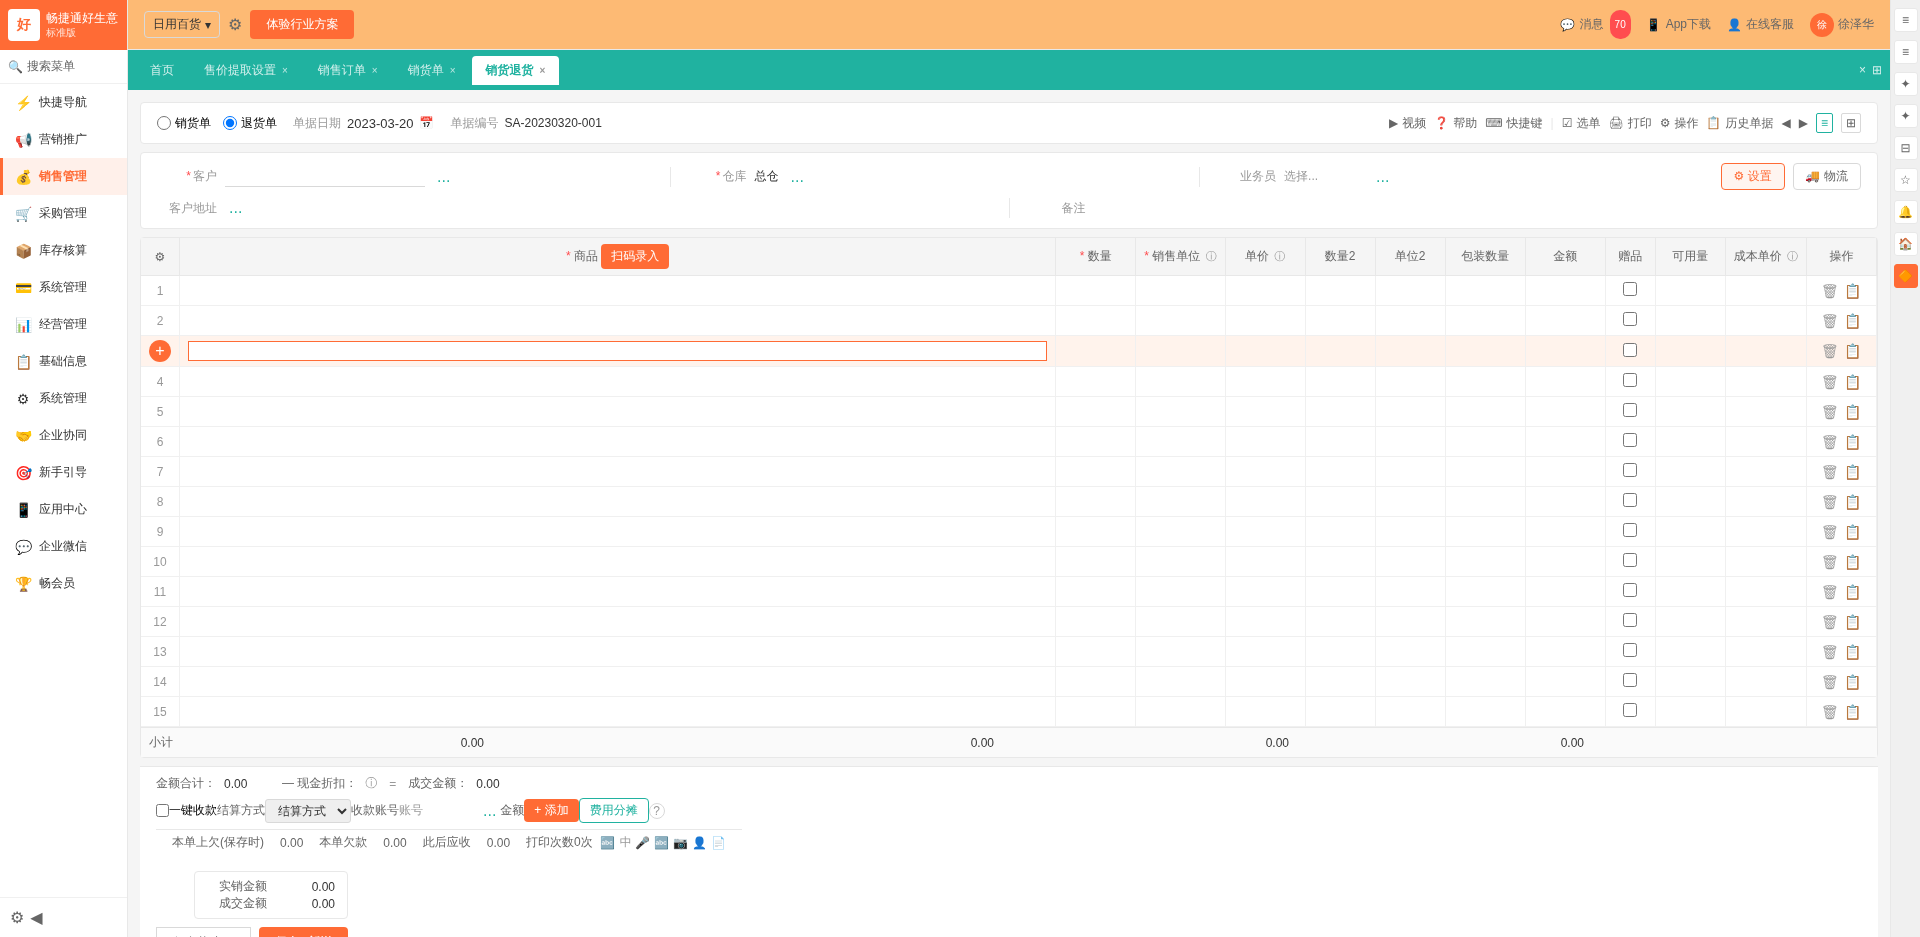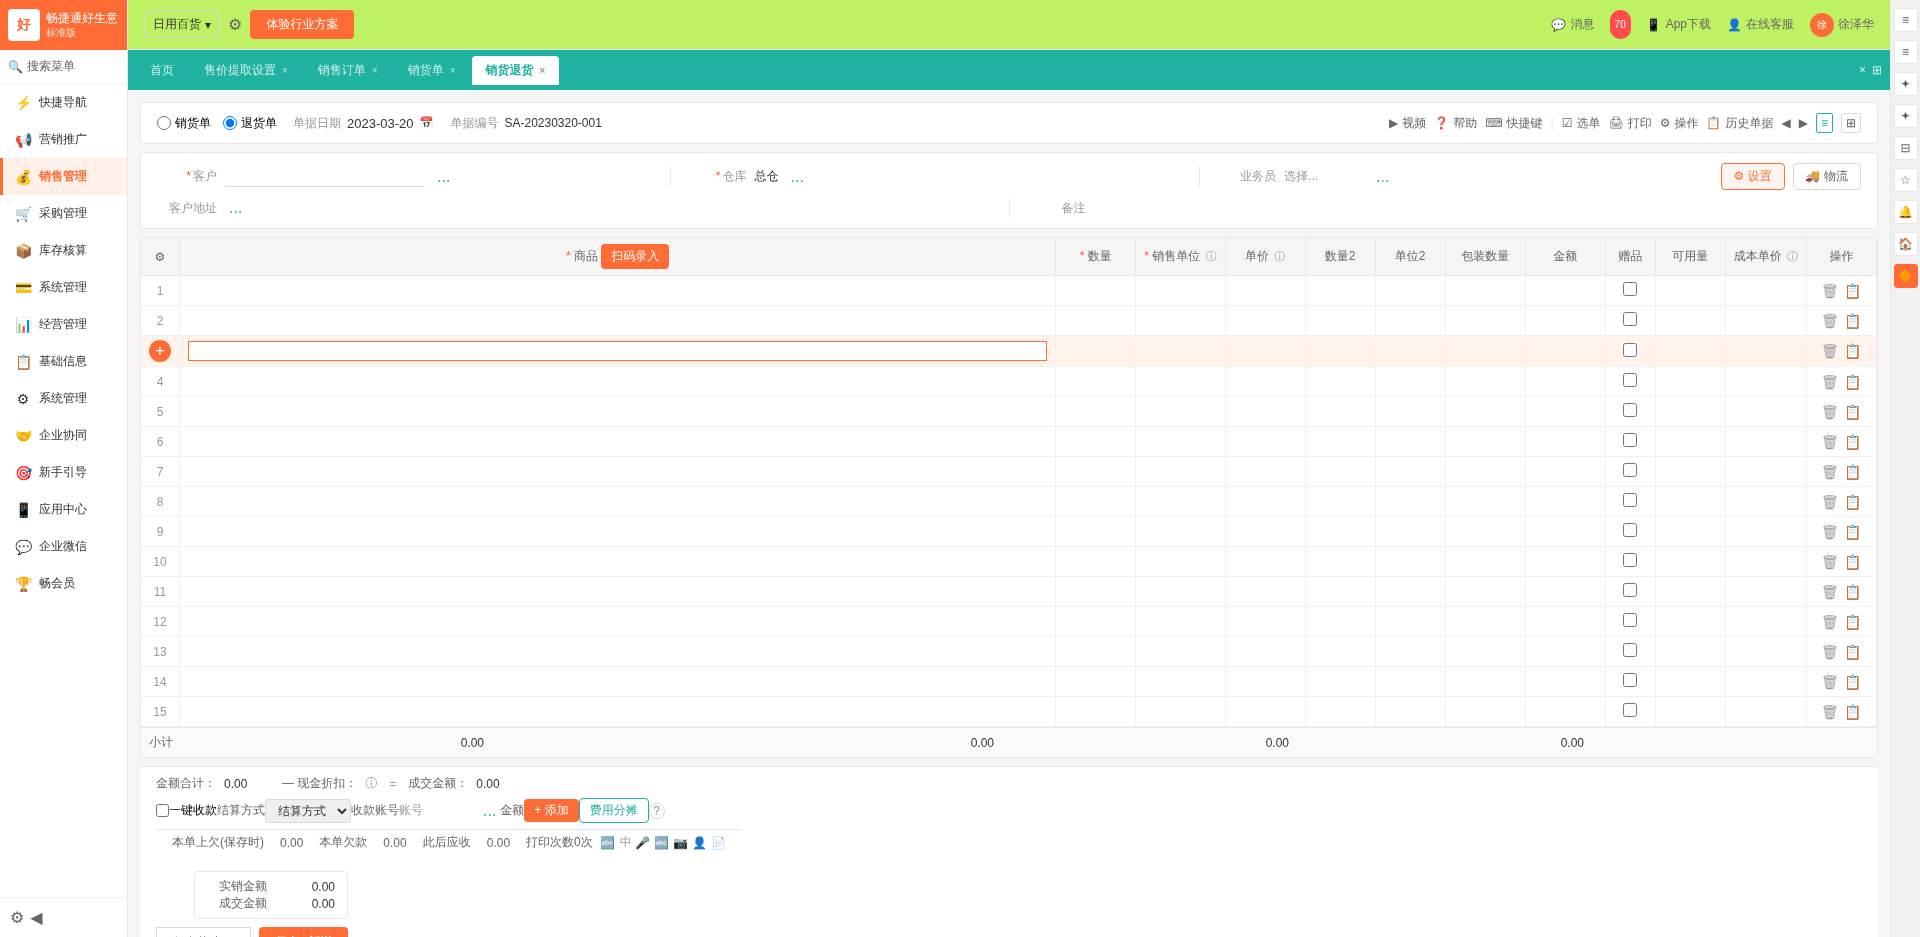--- a/index.html
+++ b/index.html
@@ -13,28 +13,28 @@
     .sidebar-search { display: flex; align-items: center; padding: 8px; gap: 4px; border-bottom: 1px solid #f0f0f0; cursor: pointer; color: #666; }
     .sidebar-item { display: flex; align-items: center; padding: 10px 12px; gap: 8px; cursor: pointer; color: #333; border-left: 3px solid transparent; }
     .sidebar-item.active { background: #fff0ea; color: #ff6b35; border-left: 3px solid #ff6b35; font-weight: bold; }
     .sidebar-item-icon { font-size: 14px; width: 16px; text-align: center; }
     .sidebar-bottom { margin-top: auto; display: flex; align-items: center; padding: 10px; gap: 6px; border-top: 1px solid #f0f0f0; }
 
     
     .main { flex: 1; display: flex; flex-direction: column; overflow: hidden; }
 
     
-    .topbar { height: 50px; background: #bef264; display: flex; align-items: center; padding: 0 16px; border-bottom: 1px solid #e8e8e8; gap: 16px; }
+    .topbar { height: 50px; background: #fdba74; display: flex; align-items: center; padding: 0 16px; border-bottom: 1px solid #e8e8e8; gap: 16px; }
     .topbar-left { display: flex; align-items: center; gap: 8px; flex: 1; }
     .topbar-selector { display: flex; align-items: center; gap: 4px; padding: 4px 8px; border: 1px solid #d9d9d9; border-radius: 4px; cursor: pointer; color: #333; }
     .topbar-gear { color: #666; cursor: pointer; font-size: 16px; }
     .topbar-btn { background: #ff6b35; color: #fff; border: none; padding: 6px 16px; border-radius: 4px; cursor: pointer; font-size: 12px; }
     .topbar-right { display: flex; align-items: center; gap: 16px; color: #666; }
     .topbar-right-item { display: flex; align-items: center; gap: 4px; cursor: pointer; }
-    .badge { background: #ff4d4f; color: #fff; border-radius: 10px; padding: 9px 5px; font-size: 10px; margin-left: 11px; }
+    .badge { background: #ff4d4f; color: #fff; border-radius: 10px; padding: 9px 5px; font-size: 10px; margin-left: 2px; }
     .avatar { width: 24px; height: 24px; background: #ff6b35; border-radius: 50%; display: flex; align-items: center; justify-content: center; color: #fff; font-size: 10px; }
 
     
     .tabbar { background: #20b2a0; display: flex; align-items: center; padding: 0 8px; height: 40px; gap: 2px; }
     .tab { display: flex; align-items: center; gap: 6px; padding: 6px 14px; color: rgba(255,255,255,0.8); cursor: pointer; border-radius: 4px 4px 0 0; position: relative; font-size: 13px; }
     .tab.active { background: #fff; color: #20b2a0; font-weight: bold; }
     .tab-close { font-size: 10px; color: rgba(255,255,255,0.7); cursor: pointer; }
     .tab.active .tab-close { color: #999; }
     .tabbar-actions { margin-left: auto; display: flex; align-items: center; gap: 6px; color: rgba(255,255,255,0.8); }
 

